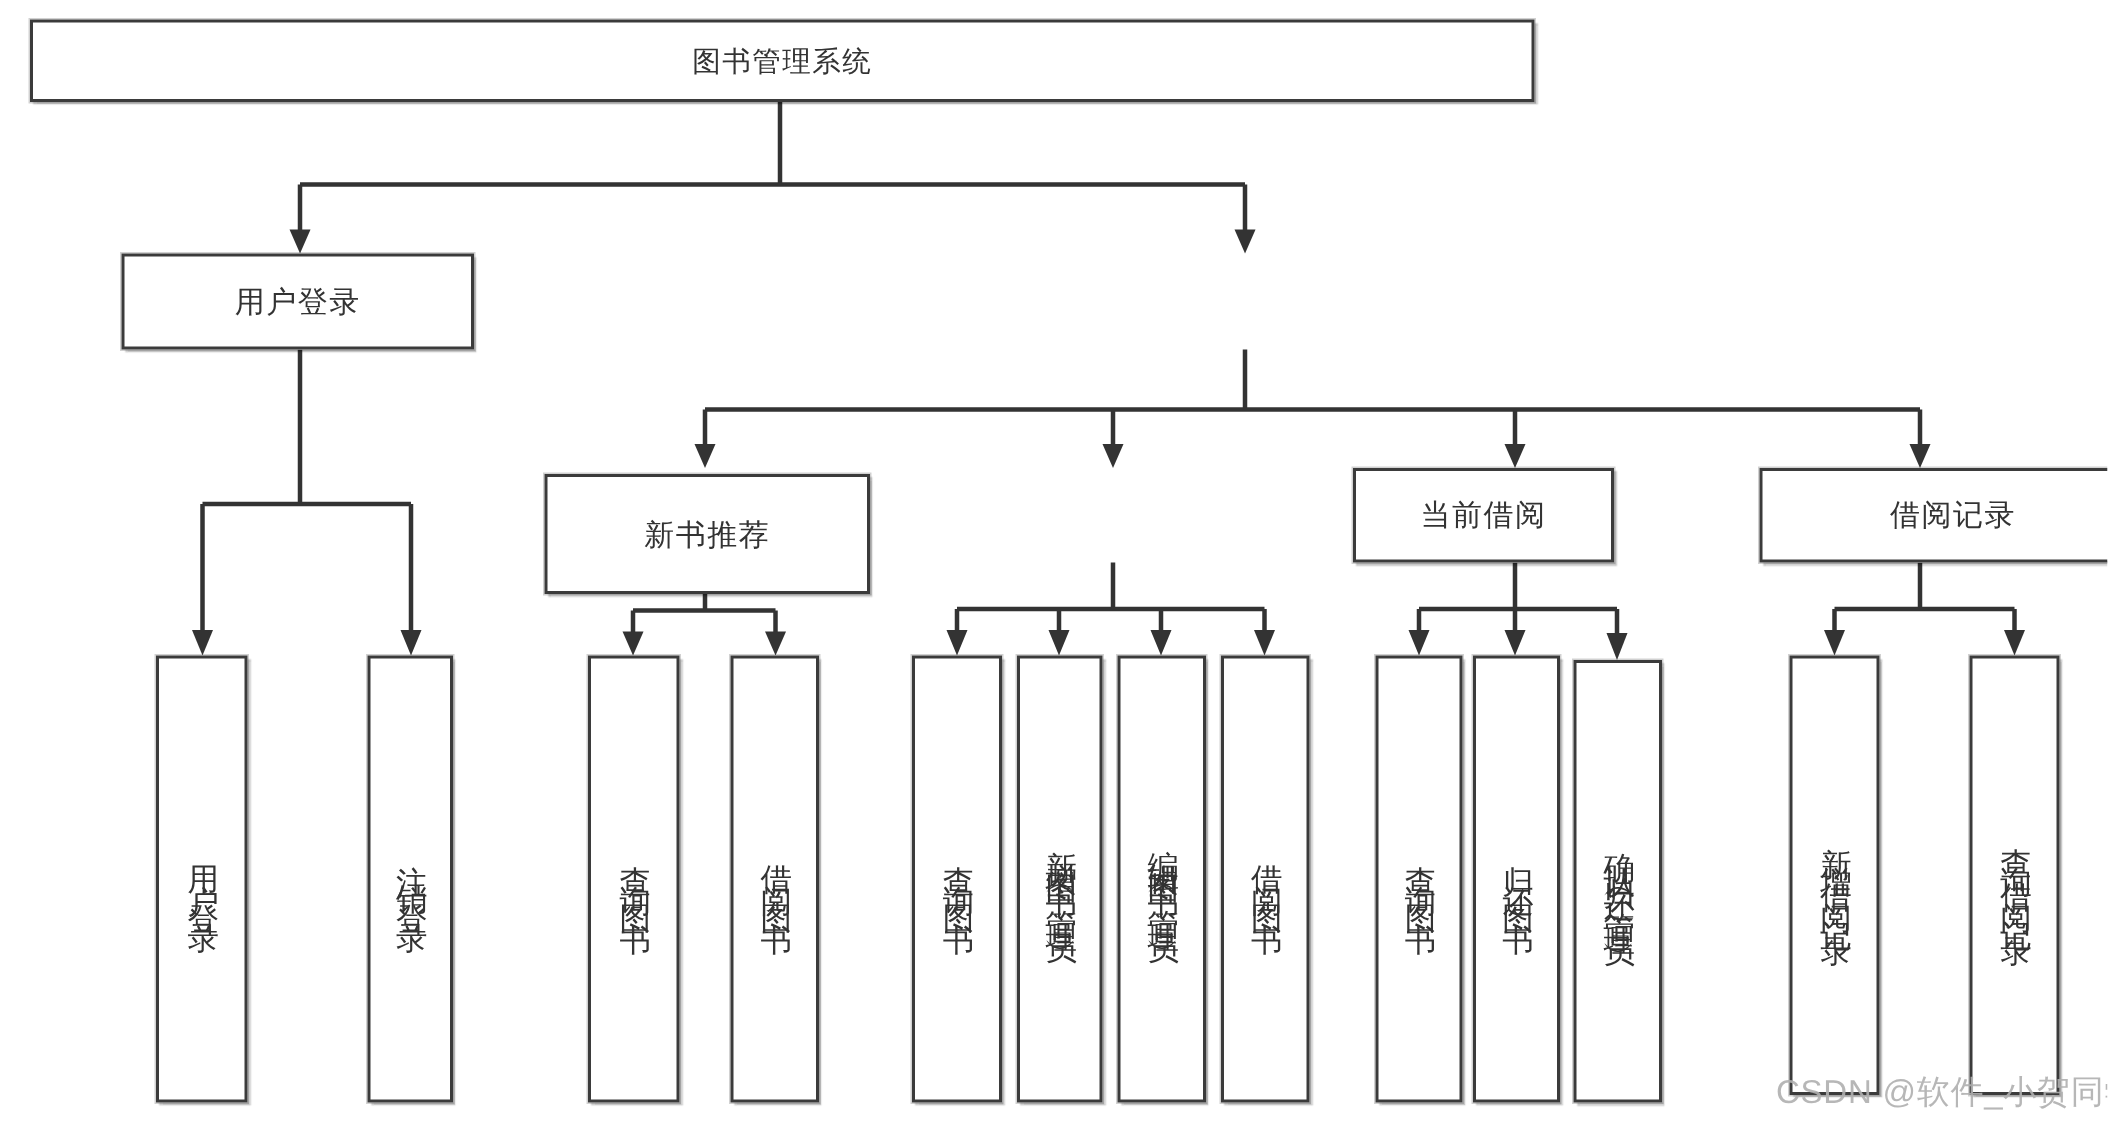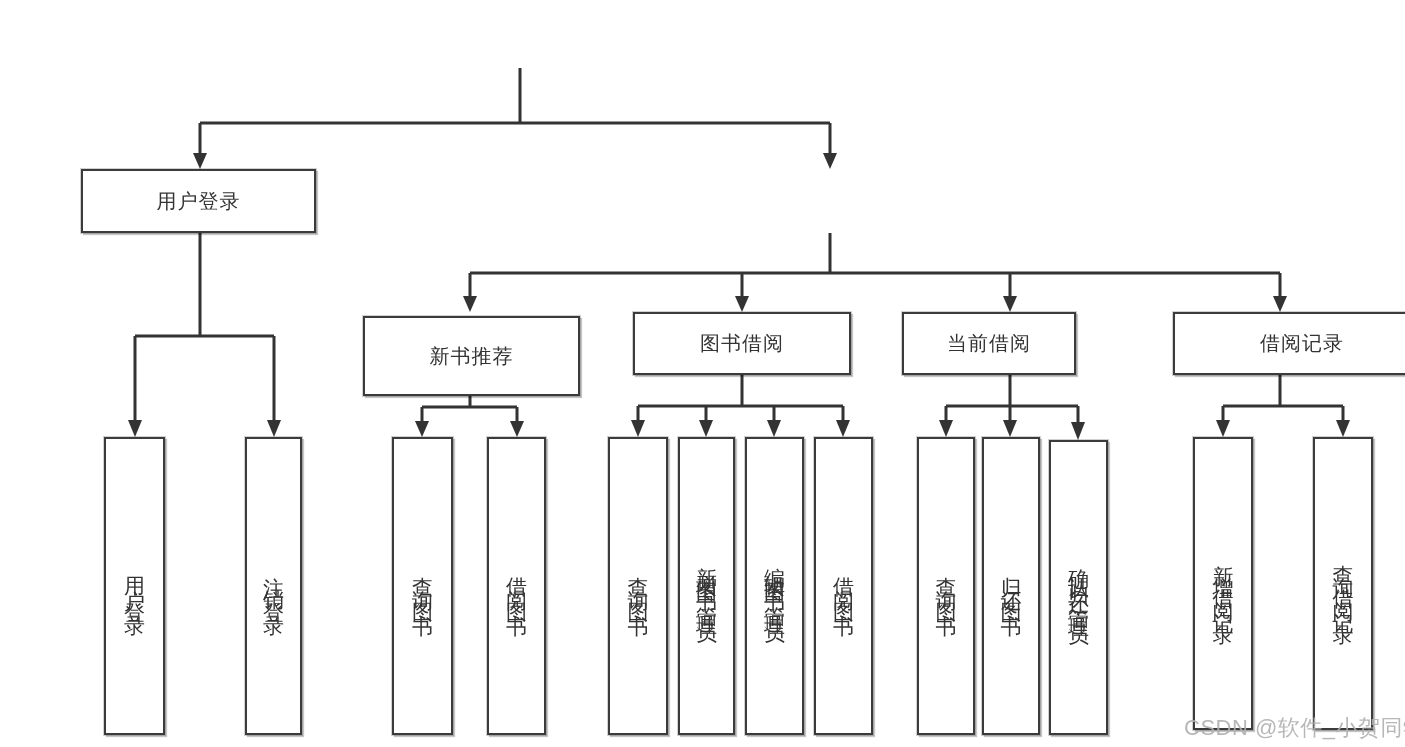--- a/index.html
+++ b/index.html
@@ -86,25 +86,25 @@
     <path d="M1010,375 V406 M946,406 H1078 M946,406 V421 M1010,406 V421 M1078,406 V423"></path>
     <polygon points="939,420 953,420 946,437"></polygon>
     <polygon points="1003,420 1017,420 1010,437"></polygon>
     <polygon points="1071,422 1085,422 1078,440"></polygon>
 
     <path d="M1280,375 V406 M1223,406 H1343 M1223,406 V421 M1343,406 V421"></path>
     <polygon points="1216,420 1230,420 1223,437"></polygon>
     <polygon points="1336,420 1350,420 1343,437"></polygon>
   </svg>
 
+  <div class="box h root" style="left:20px;top:13px;width:1003px;height:55px">图书管理系统</div>
 
   <div class="box h" style="left:81px;top:169px;width:235px;height:64px">用户登录</div>
 
   <div class="box h" style="left:363px;top:316px;width:217px;height:80px">新书推荐</div>
-  <div class="box h" style="left:633px;top:312px;width:218px;height:63px">图书借阅</div>
   <div class="box h" style="left:902px;top:312px;width:174px;height:63px">当前借阅</div>
   <div class="box h" style="left:1173px;top:312px;width:258px;height:63px">借阅记录</div>
 
   <div class="box v ls4" style="left:104px;top:437px;width:61px;height:298px">用户登录</div>
   <div class="box v ls4" style="left:245px;top:437px;width:57px;height:298px">注销登录</div>
 
   <div class="box v ls4" style="left:392px;top:437px;width:61px;height:298px">查询图书</div>
   <div class="box v ls4" style="left:487px;top:437px;width:59px;height:298px">借阅图书</div>
 
   <div class="box v ls4" style="left:608px;top:437px;width:60px;height:298px">查询图书</div>

